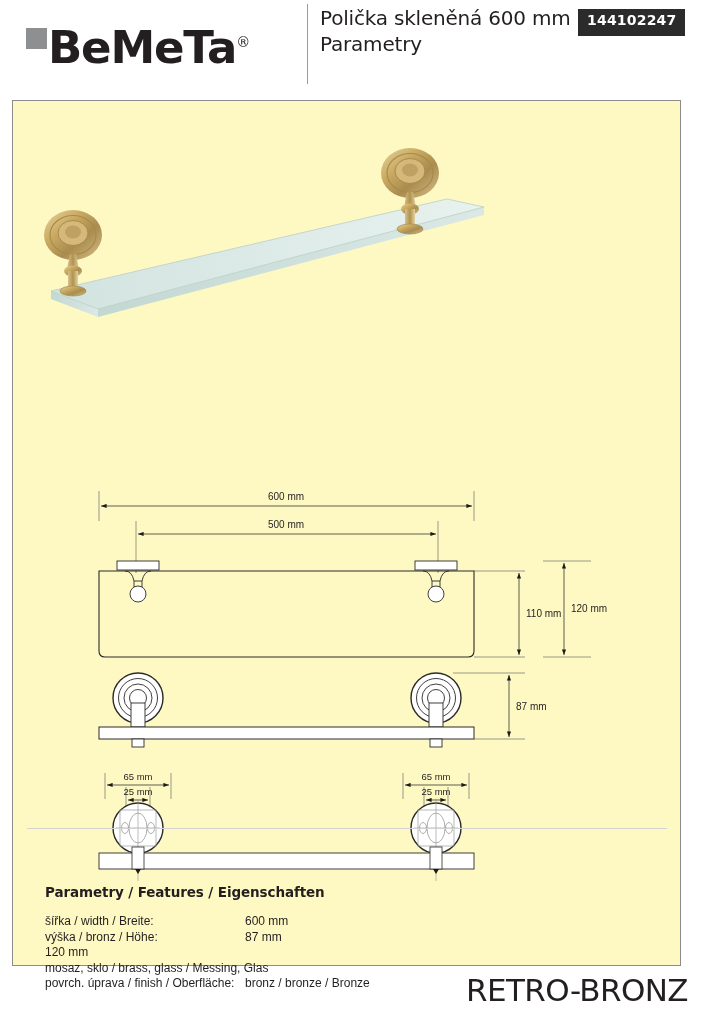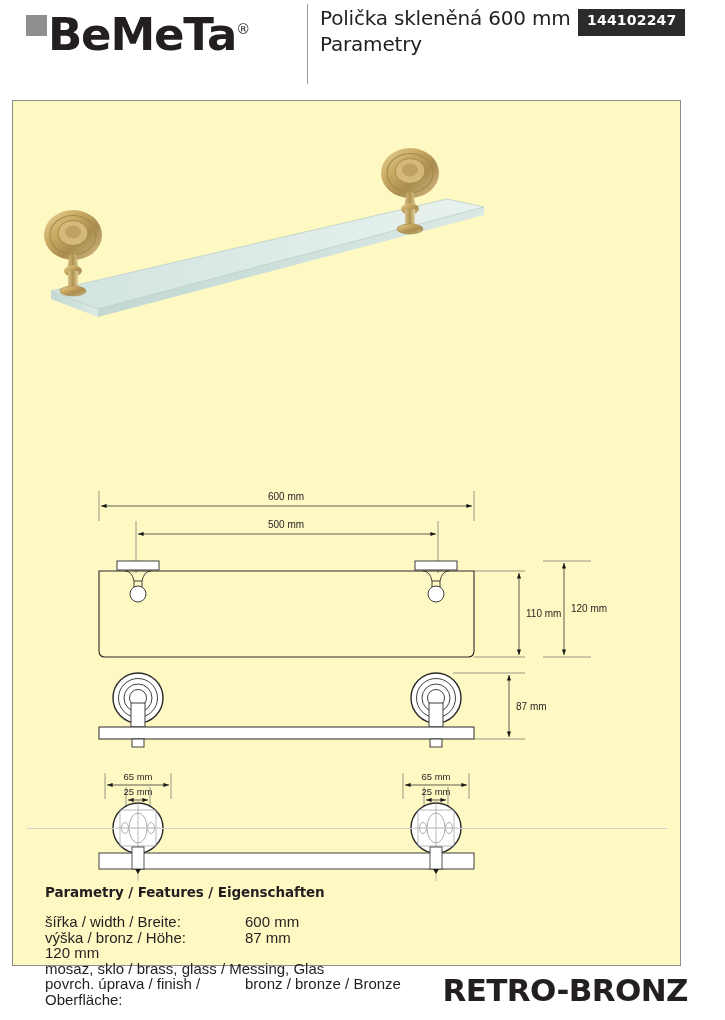--- a/index.html
+++ b/index.html
@@ -7,21 +7,21 @@
     width: 725px; height: 1020px;
     background: #ffffff;
     font-family: "Liberation Sans", sans-serif;
     color: #231f20;
     overflow: hidden;
   }
   .page { position: relative; width: 725px; height: 1020px; }
 
   
   .header { position: absolute; left: 0; top: 0; width: 725px; height: 96px; }
-  .logo-wrap { position: absolute; left: 26px; top: 6px; display: flex; align-items: flex-start; }
+  .logo-wrap { position: absolute; left: 26px; top: 19px; display: flex; align-items: flex-start; }
   .logo-square { width: 21px; height: 21px; background: #8d8f91; margin-top: 9px; }
   .logo-text {
     font-family: "DejaVu Sans", sans-serif;
     font-size: 45px; font-weight: 700; line-height: 46px;
     letter-spacing: -1.2px; color: #231f20; margin-left: 1px;
   }
   .logo-reg { font-size: 14px; vertical-align: super; font-weight: 400; letter-spacing: 0; }
 
   .title-divider { position: absolute; left: 307px; top: 4px; width: 1px; height: 80px; background: #9a9a9a; }
   .titles { position: absolute; left: 320px; top: 5px; }
@@ -54,30 +54,30 @@
   
   .separator { position: absolute; left: 14px; top: 727px; width: 640px; height: 1px; background: #d3d3d3; }
 
   
   .params { position: absolute; left: 32px; top: 783px; }
   .params-title {
     font-family: "DejaVu Sans", sans-serif;
     font-weight: 700; font-size: 13.5px; color: #231f20; margin-bottom: 14px;
     letter-spacing: -0.1px;
   }
-  .param-row { display: flex; font-size: 15px; line-height: 15.6px; color: #231f20; }
+  .param-row { display: flex; font-size: 12px; line-height: 15.6px; color: #231f20; }
   .param-label { width: 200px; }
   .param-value { }
 
   
   .footer-title {
     position: absolute; left: 0; top: 972px; width: 688px;
     text-align: right;
     font-family: "DejaVu Sans", sans-serif;
-    font-weight: 700; font-size: 31px; letter-spacing: -0.6px; color: #231f20;
+    font-weight: 400; font-size: 31px; letter-spacing: -0.6px; color: #231f20;
   }
 </style>
 </head>
 <body>
 
 <div class="page">
 
   <div class="header">
 
     <div class="logo-wrap">

